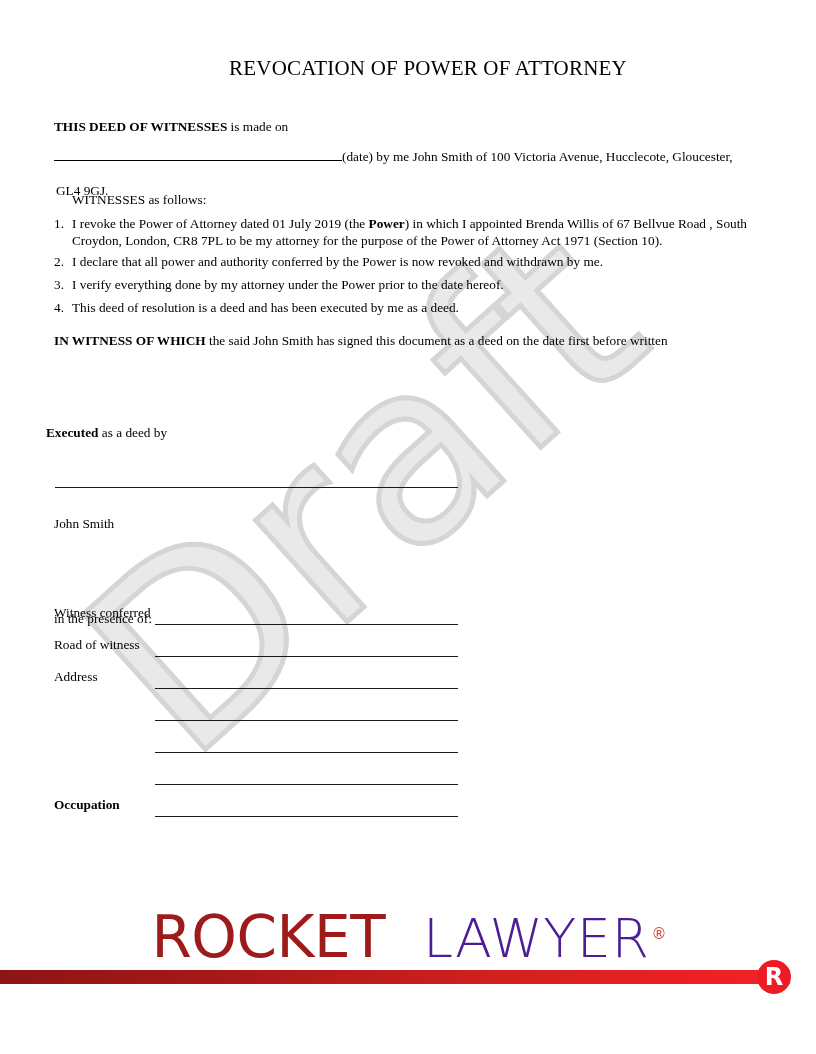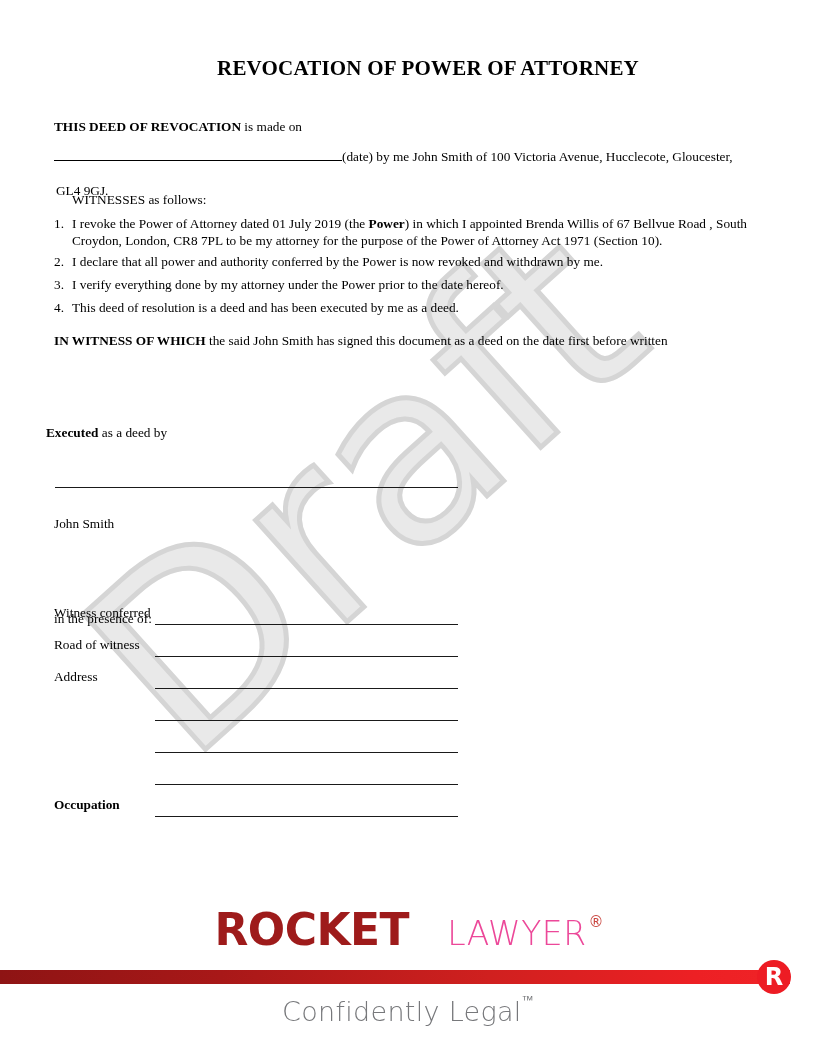--- a/index.html
+++ b/index.html
@@ -47,21 +47,21 @@
     position: absolute;
     left: 0;
     top: 0;
     width: 816px;
     z-index: 2;
   }
 
   .doc-title {
     text-align: center;
     font-size: 21px;
-    font-weight: bold;
+    font-weight: normal;
     letter-spacing: 0.2px;
     margin: 0;
     position: absolute;
     left: 0;
     right: 0;
     top: 56px;
     padding-left: 40px;
   }
 
   .blk {
@@ -178,29 +178,29 @@
     position: absolute;
     left: 0;
     right: 0;
     top: 18px;
     text-align: center;
     font-family: "DejaVu Sans", sans-serif;
     white-space: nowrap;
     line-height: 1;
   }
   #logo-rocket {
-    font-size: 44px;
-    font-weight: bold;
+    font-size: 58px;
+    font-weight: normal;
     color: #9E1B1B;
     letter-spacing: -0.5px;
   }
   #logo-lawyer {
-    font-size: 33px;
+    font-size: 54px;
     font-weight: 300;
-    color: #ec4899;
+    color: #4c1d95;
     letter-spacing: 0.5px;
     margin-left: 38px;
   }
   #logo-reg {
     font-size: 15px;
     color: #C9453F;
     vertical-align: super;
     position: relative;
     top: -12px;
     left: 2px;
@@ -258,21 +258,21 @@
 
   <svg id="watermark" viewBox="0 0 816 1054" xmlns="http://www.w3.org/2000/svg">
     <text x="408" y="560" text-anchor="middle" transform="rotate(-42 408 540)">Draft</text>
   </svg>
 
   <div id="content">
 
     <div class="doc-title">REVOCATION OF POWER OF ATTORNEY</div>
 
     <div class="blk" id="preamble-line1">
-      <span class="b">THIS DEED OF REVOCATION</span><span> is made on</span>
+      <span class="b">THIS DEED OF WITNESSES</span><span> is made on</span>
     </div>
 
     <div class="blk" id="date-line">
       <span class="rule"></span><span>(date) by me John Smith of 100 Victoria Avenue, Hucclecote, Gloucester,</span>
     </div>
 
     <div class="blk" id="preamble-line3">GL4 9GJ.</div>
     <div class="blk" id="preamble-line4">WITNESSES as follows:</div>
 
     <div class="clause" id="clause-1">
@@ -345,18 +345,15 @@
     </div>
 
   </div>
 
   <div id="footer">
     <div id="logo-wordmark">
       <span id="logo-rocket">ROCKET</span><span id="logo-lawyer">LAWYER</span><span id="logo-reg">®</span>
     </div>
     <div id="divider-bar"></div>
     <div id="reg-badge">R</div>
-    <div id="tagline">
-      <span>Confidently Legal</span><span id="tagline-tm">™</span>
-    </div>
   </div>
 
 </div>
 
 </body></html>

